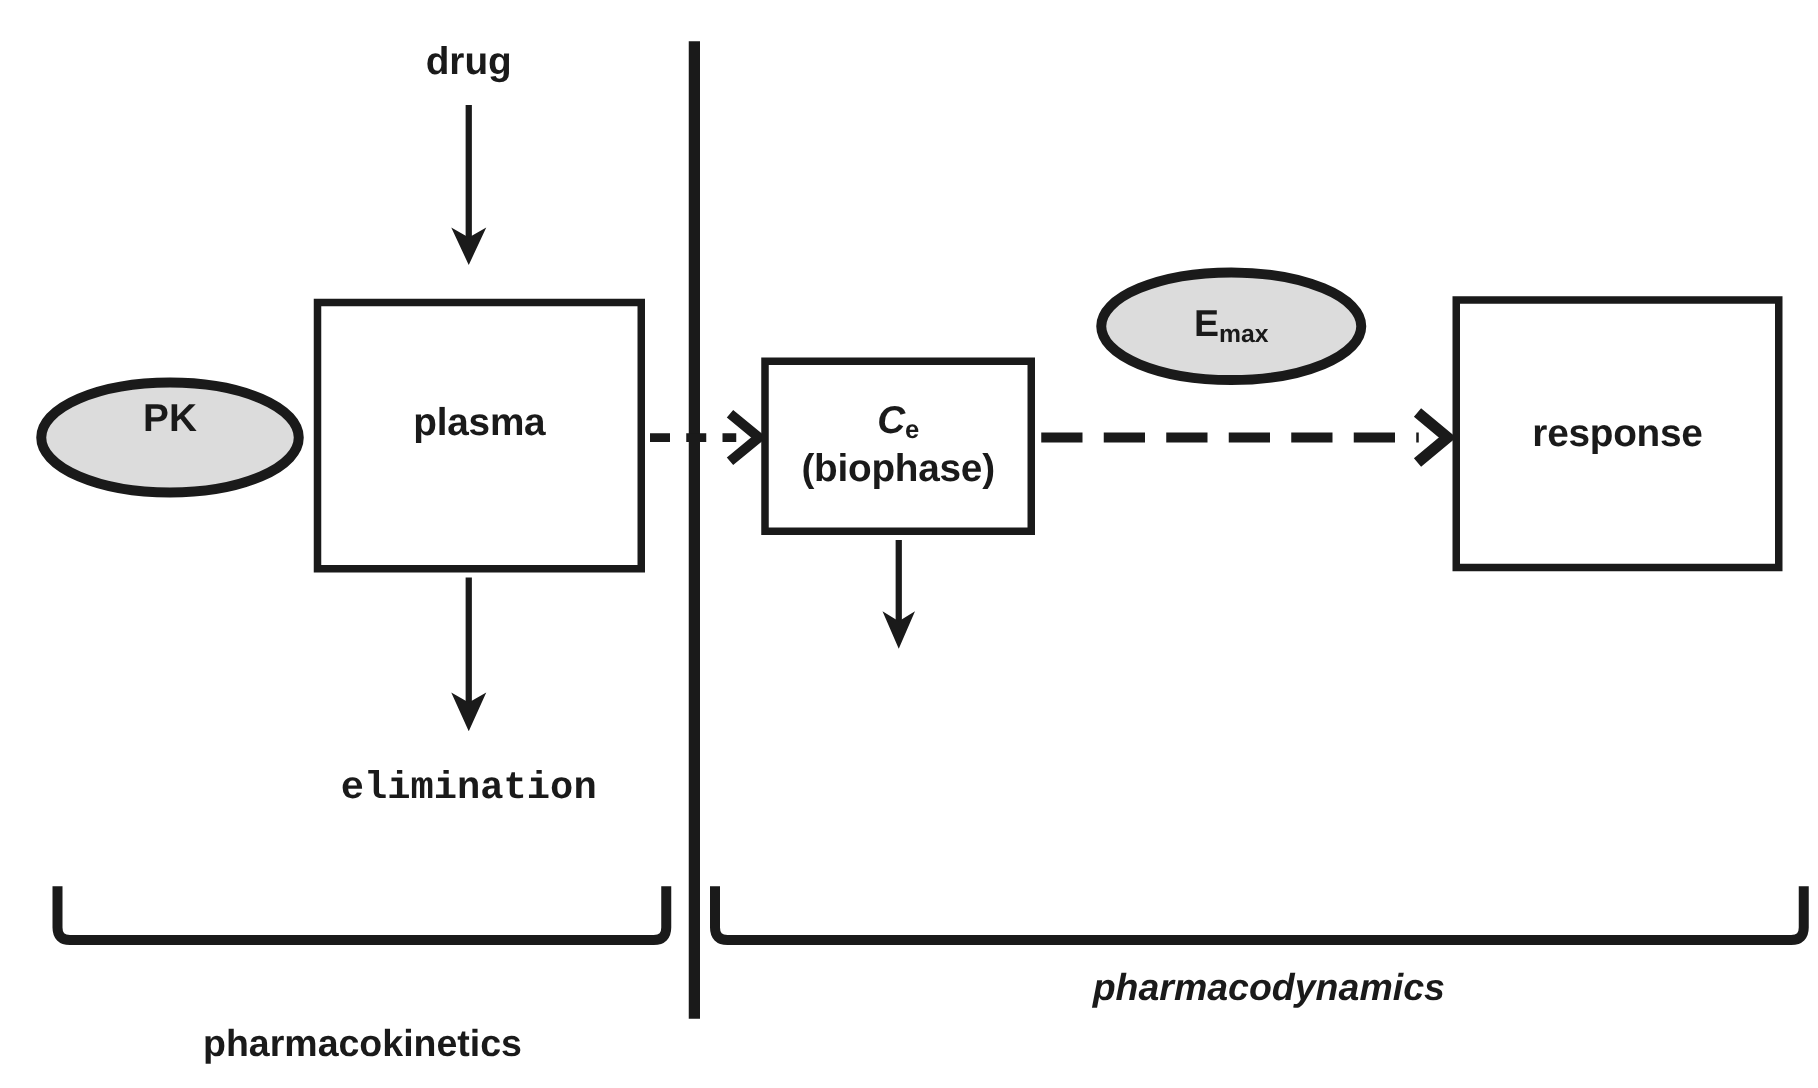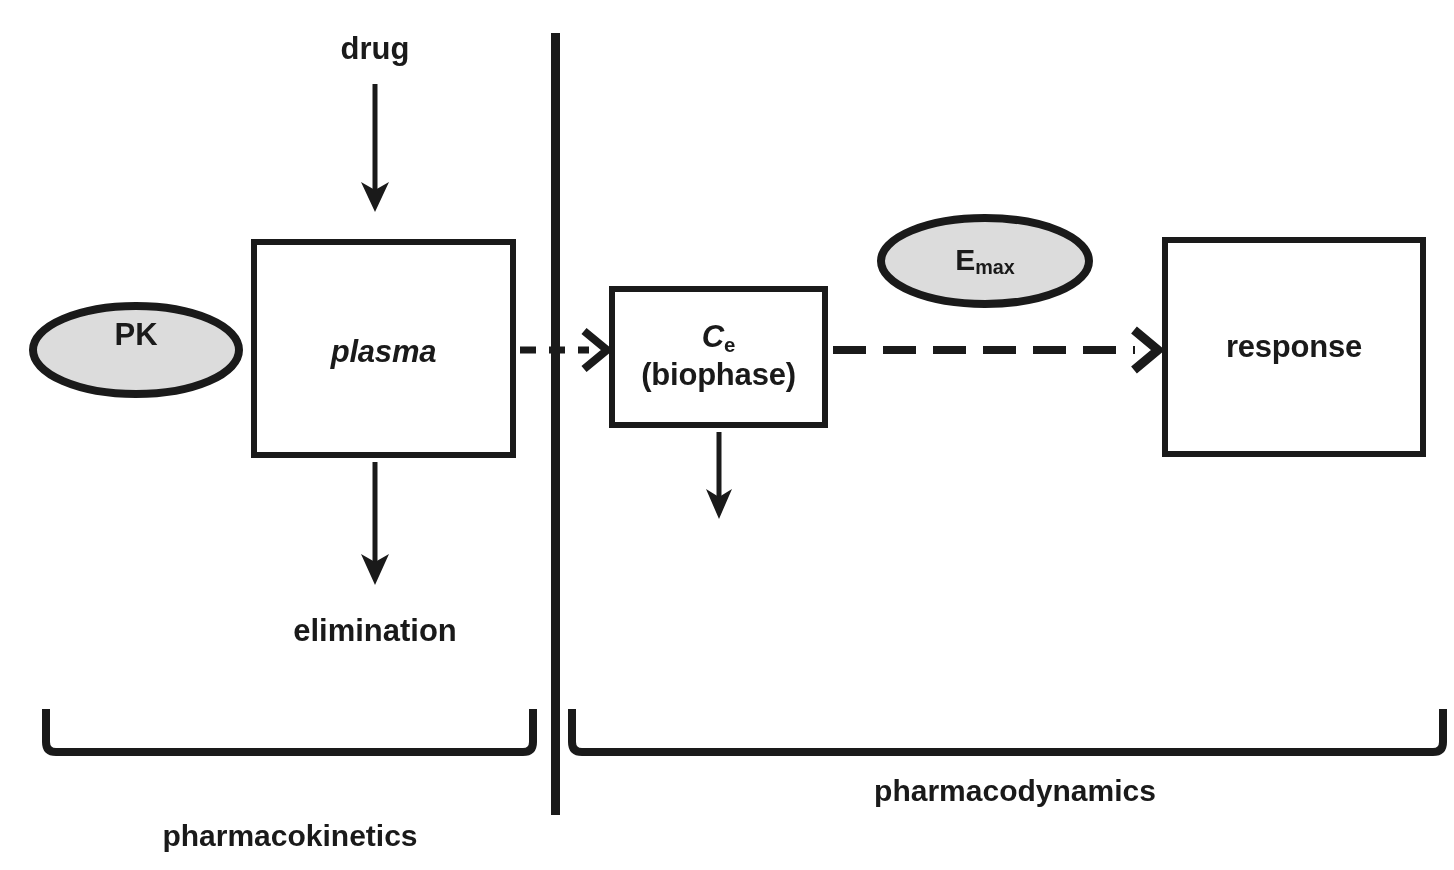--- a/index.html
+++ b/index.html
@@ -115,26 +115,26 @@
   </svg>
 
   <div class="centerbox" style="left:275px; top:28px; width:200px; height:42px;">
     <span class="lbl flow-label" style="position:static;">drug</span>
   </div>
 
   <div class="centerbox" style="left:36px; top:312px; width:200px; height:46px;">
     <span class="lbl node-label" style="position:static; font-size:31px;">PK</span>
   </div>
 
-  <div class="centerbox" style="left:254px; top:246px; width:259px; height:213px; flex-direction:column;font-style:italic;">
+  <div class="centerbox" style="left:254px; top:232px; width:259px; height:213px; flex-direction:column;">
     <span class="lbl box-label" style="position:static;">plasma</span>
   </div>
 
   <div class="centerbox" style="left:245px; top:610px; width:260px; height:42px;">
-    <span class="lbl flow-label" style="position:static;">elimination</span>
+    <span class="lbl flow-label" style="position:static;font-family:Liberation Mono, monospace;">elimination</span>
   </div>
 
   <div class="centerbox" style="left:885px; top:239px; width:200px; height:46px;">
     <span class="lbl node-label" style="position:static; font-size:30px; line-height:1.0;">
       <span>E</span><span class="sub">max</span>
     </span>
   </div>
 
   <div class="centerbox" style="left:612px; top:289px; width:213px; height:136px; flex-direction:column;">
     <span class="lbl box-label" style="position:static; line-height:1.0;">
@@ -144,17 +144,17 @@
   </div>
 
   <div class="centerbox" style="left:1165px; top:240px; width:258px; height:214px;">
     <span class="lbl box-label" style="position:static;">response</span>
   </div>
 
   <div class="centerbox" style="left:130px; top:770px; width:320px; height:42px;margin-top:45px;">
     <span class="lbl bracket-label" style="position:static;">pharmacokinetics</span>
   </div>
 
-  <div class="centerbox" style="left:855px; top:770px; width:320px; height:42px;">
+  <div class="centerbox" style="left:855px; top:770px; width:320px; height:42px;font-style:italic;">
     <span class="lbl bracket-label" style="position:static;">pharmacodynamics</span>
   </div>
 
 </div>
 
 </body></html>

